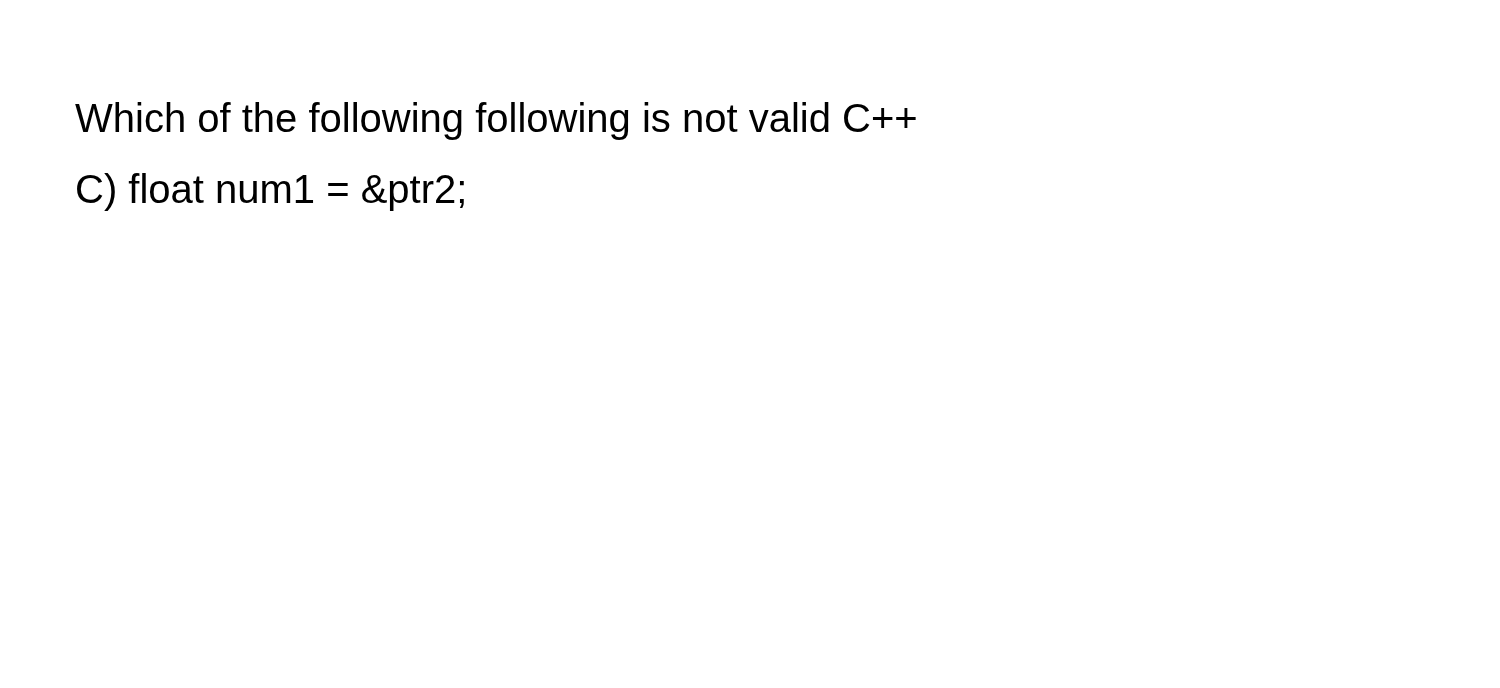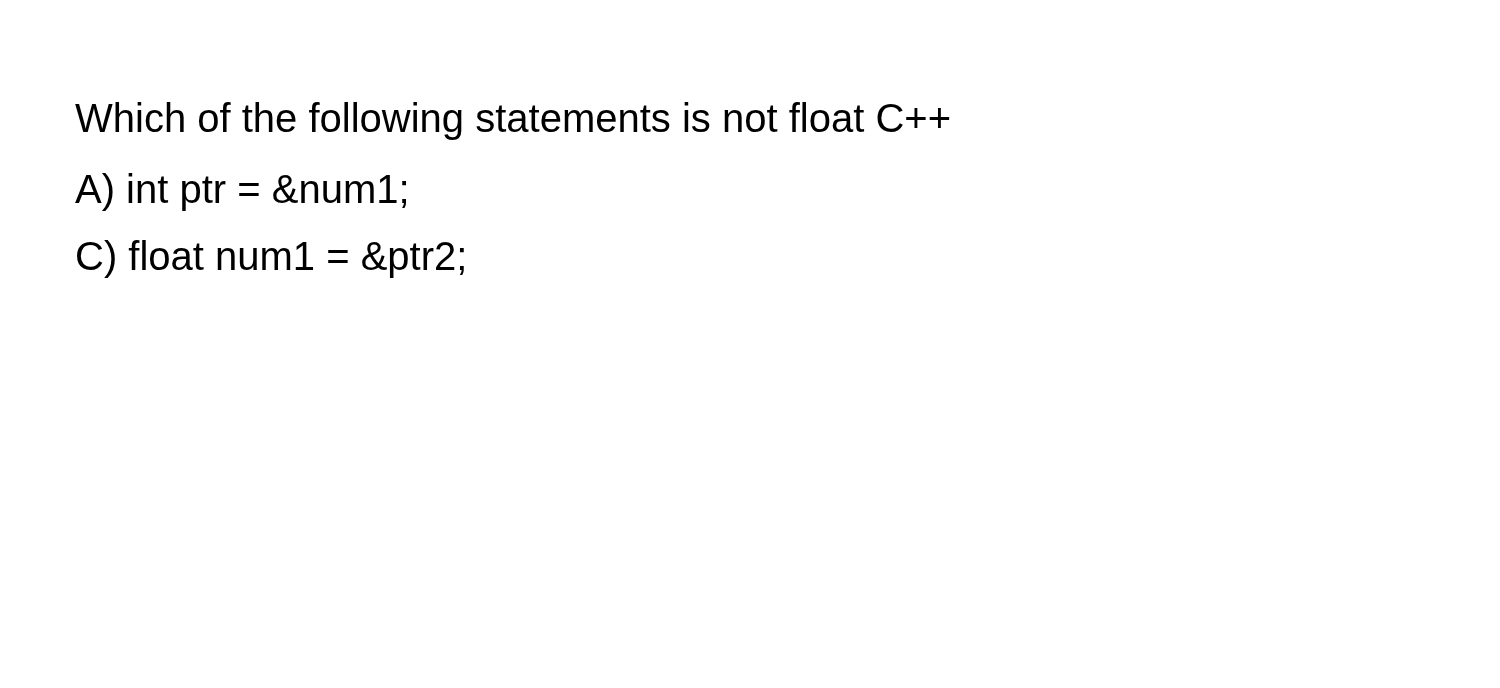--- a/index.html
+++ b/index.html
@@ -24,17 +24,16 @@
     }
     .option {
       line-height: 1.68;
     }
   </style>
 </head>
 <body>
 
 <div class="question-container">
   <div class="question-text">
-    <div>Which of the following statements is not float C++</div>
+    <div>Which of the following following is not valid C++</div>
   </div>
-  <div class="option">A) int ptr = &amp;num1;</div>
   <div class="option">C) float num1 = &amp;ptr2;</div>
 </div>
 
 </body></html>

